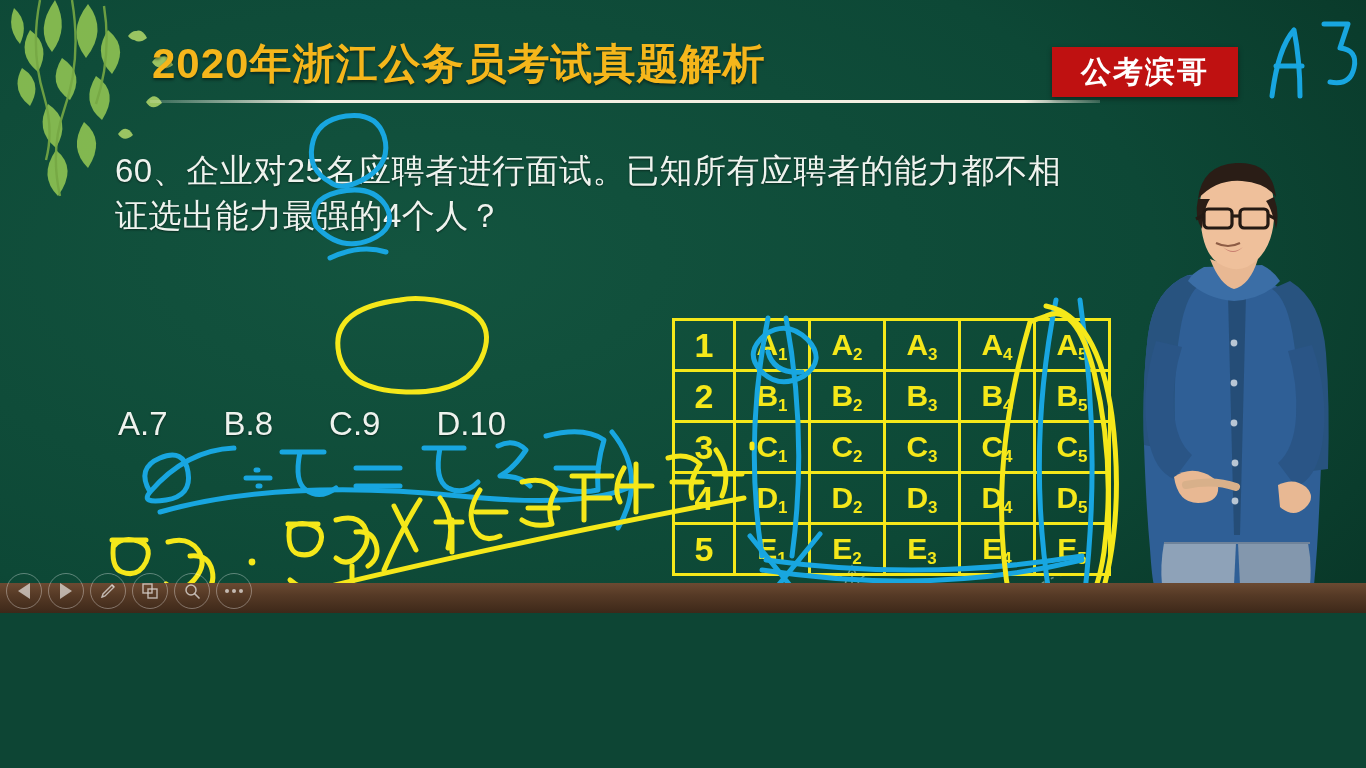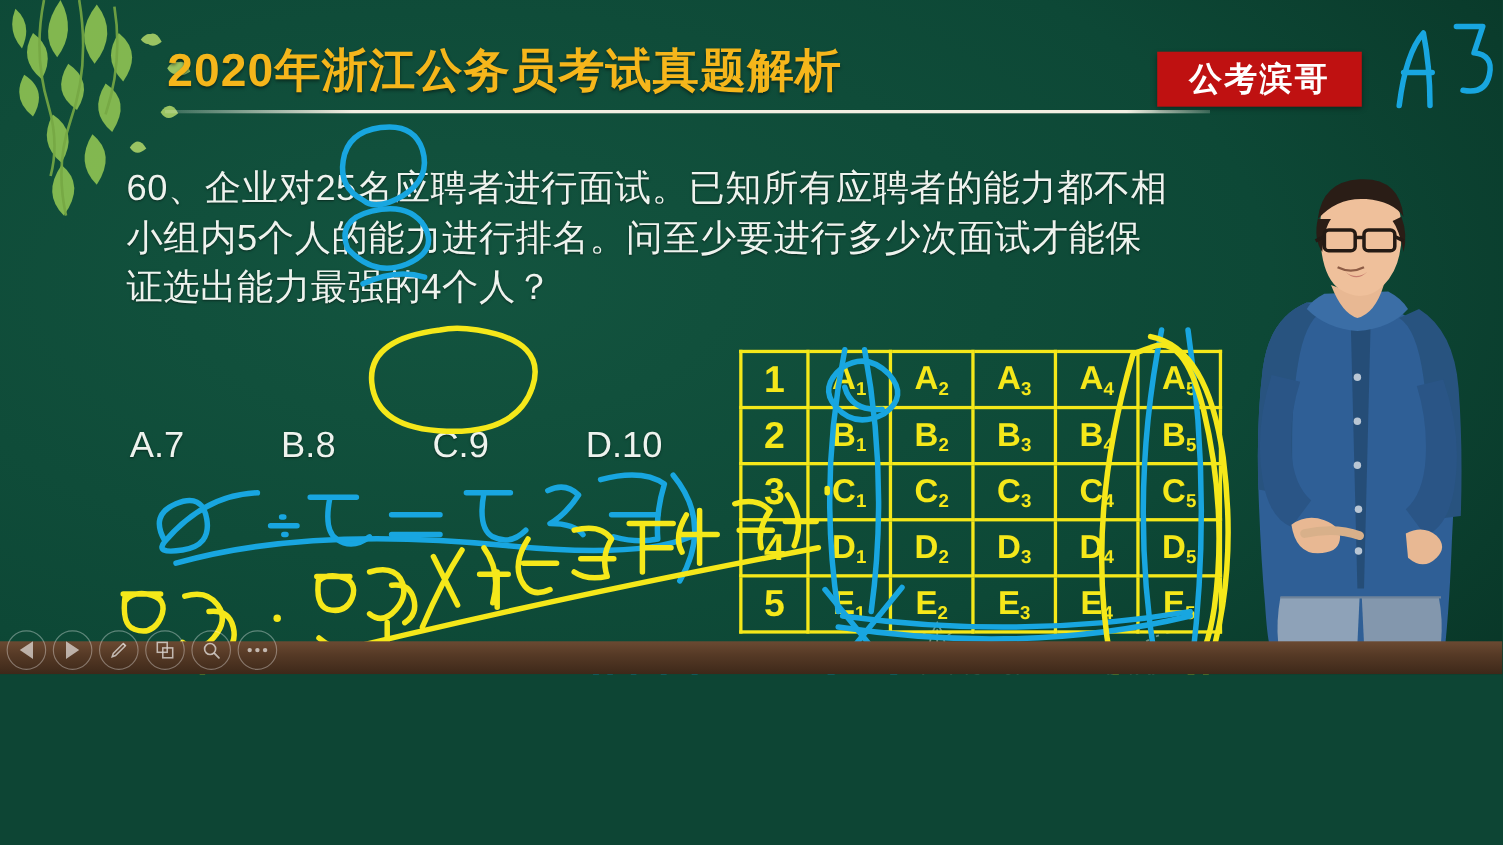--- a/index.html
+++ b/index.html
@@ -24,22 +24,22 @@
     background:linear-gradient(90deg,rgba(255,255,240,.15),#f2efe2 18%,#f2efe2 92%,rgba(255,255,240,.2));}
   .badge{position:absolute;left:1052px;top:47px;width:186px;height:50px;
     background:#bf1111;display:flex;align-items:center;justify-content:center;
     box-shadow:0 2px 5px rgba(0,0,0,.4);}
   .badge span{color:#fff;font-size:30px;font-weight:bold;letter-spacing:2px;}
 
   
   .qbox{position:absolute;left:115px;top:148px;width:1145px;}
   .qline{color:#eef3ee;font-size:33px;line-height:45px;letter-spacing:.5px;
     text-shadow:0 1px 2px rgba(0,0,0,.5);white-space:nowrap;}
-  .opts{position:absolute;left:118px;top:385px;width:600px;
-    display:flex;gap:88px;}
+  .opts{position:absolute;left:118px;top:405px;width:600px;
+    display:flex;gap:56px;}
   .opt{color:#eef3ee;font-size:33px;text-shadow:0 1px 2px rgba(0,0,0,.5);}
 
   
   .tbl{position:absolute;left:672px;top:318px;border-collapse:collapse;}
   .tbl td{border:3px solid #f5e81a;width:72px;height:48px;text-align:center;
     color:#f5e81a;font-size:30px;font-weight:bold;padding:0;}
   .tbl td.rowlab{width:58px;font-size:34px;}
   .tbl td sub{font-size:17px;vertical-align:baseline;position:relative;top:5px;}
   .ink{position:absolute;left:0;top:0;width:1366px;height:768px;pointer-events:none;}
 
@@ -166,21 +166,20 @@
   <div class="hdr">
     <div class="hdr-title">2020年浙江公务员考试真题解析</div>
   </div>
   <div class="hdr-rule"></div>
   <div class="badge">
     <span>公考滨哥</span>
   </div>
 
   <div class="qbox">
     <div class="qline">60、企业对25名应聘者进行面试。已知所有应聘者的能力都不相</div>
-    <div class="qline">小组内5个人的能力进行排名。问至少要进行多少次面试才能保</div>
     <div class="qline">证选出能力最强的4个人？</div>
   </div>
 
   <div class="opts">
     <div class="opt">A.7</div>
     <div class="opt">B.8</div>
     <div class="opt">C.9</div>
     <div class="opt">D.10</div>
   </div>
 

